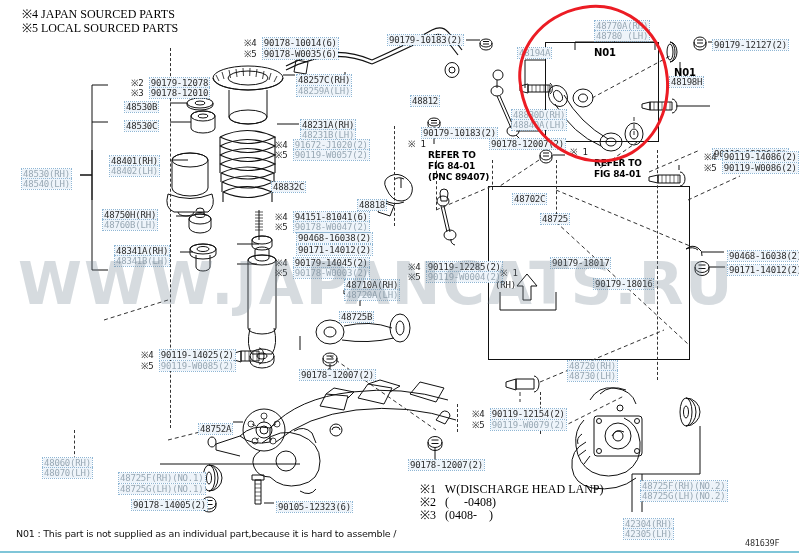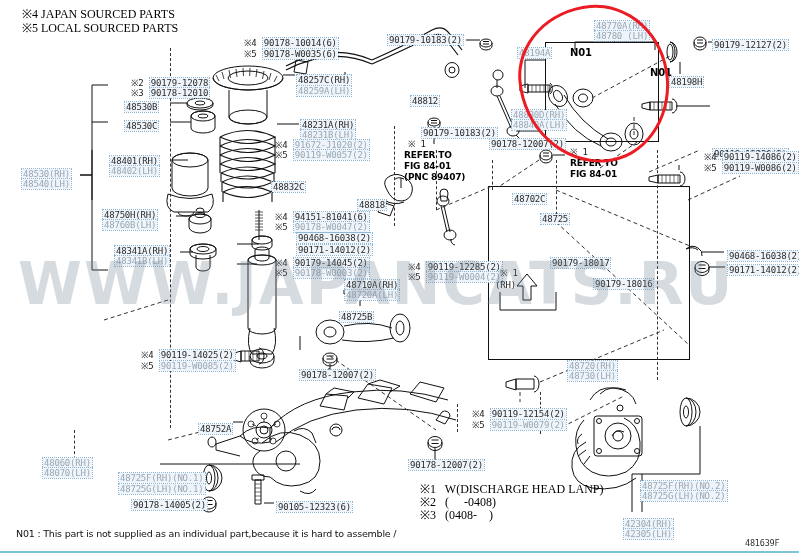--- a/index.html
+++ b/index.html
@@ -4,21 +4,21 @@
 <style>
   html,body{margin:0;padding:0;background:#fff;}
   body{font-family:"DejaVu Sans Mono","Liberation Mono",monospace;}
   #page{position:relative;width:799px;height:558px;background:#fff;overflow:hidden;}
 
   
   .lbl{position:absolute;font-size:9px;line-height:10.5px;color:#1a1a1a;white-space:pre;letter-spacing:-0.2px;}
   .pn{background:#eef4fa;outline:1px dotted #8fb6d4;color:#2b2b2b;padding:0 1px;}
   .pn.fade{color:#98a8b4;}
   .plain{background:transparent;outline:none;}
-  .bold{font-family:"DejaVu Sans","Liberation Sans",sans-serif;font-weight:bold;color:#000;}
+  .bold{font-family:"DejaVu Sans","Liberation Sans",sans-serif;font-weight:bold;color:#000;margin-left:24px;}
   .hdr{font-family:Liberation Serif, serif;font-size:12px;color:#000;letter-spacing:0px;}
   .note{font-family:"DejaVu Sans","Liberation Sans",sans-serif;font-size:9.5px;color:#111;line-height:13px;}
   .code{font-size:8.5px;color:#333;}
   .dash-v{position:absolute;width:0;border-left:1px dashed #333;}
   .box{position:absolute;border:1px solid #111;}
   .dbox{position:absolute;border:1px dashed #333;}
 
   
   #wm{position:absolute;left:0;top:0;width:799px;height:500px;pointer-events:none;}
   #wm span{position:absolute;font-family:"DejaVu Sans","Liberation Sans",sans-serif;

